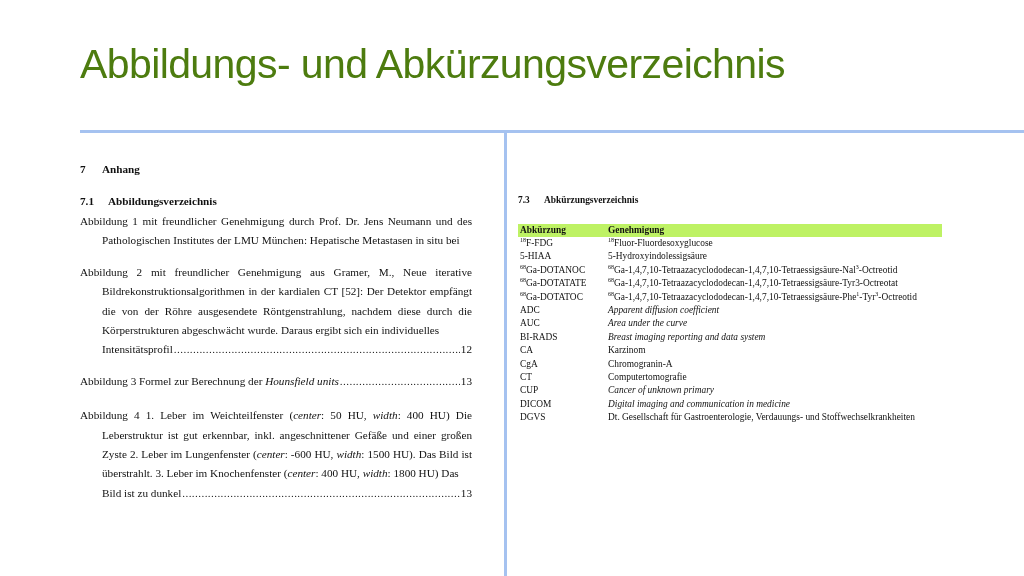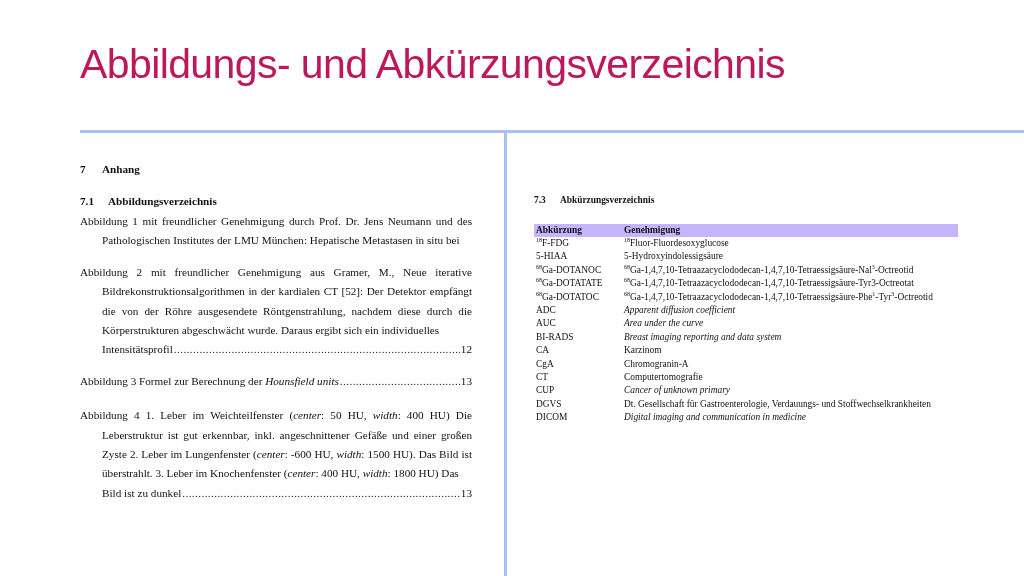--- a/index.html
+++ b/index.html
@@ -9,21 +9,21 @@
     }
     body { position: relative; }
 
     .slide-title {
       position: absolute;
       left: 80px; top: 40px;
       font-family: "Liberation Sans", "DejaVu Sans", sans-serif;
       font-size: 41px;
       font-weight: 400;
       letter-spacing: -0.6px;
-      color: #be185d;
+      color: #4d7c0f;
       line-height: 1.2;
       white-space: nowrap;
     }
     .h-rule {
       position: absolute;
       left: 80px; top: 130px;
       width: 944px; height: 3px;
       background: #a5c2f0;
     }
     .v-rule {
@@ -65,32 +65,32 @@
       white-space: nowrap;
       margin: 0 1px;
     }
     .fig-entry .dots::after {
       content: "..................................................................................................................................................................................................................";
       letter-spacing: 0.4px;
     }
     .fig-entry .page { white-space: nowrap; }
 
     
-    .right-page { left: 534px; top: 195px; width: 424px; font-size: 9.4px; }
+    .right-page { left: 518px; top: 195px; width: 424px; font-size: 9.4px; }
     .right-page .h2 { font-size: 9.4px; margin-bottom: 19px; }
     .right-page .h2 .num { width: 26px; }
 
     table.abbr {
       width: 424px;
       border-collapse: collapse;
       font-size: 9.4px;
       line-height: 11.4px;
     }
     table.abbr th {
-      background: #c4b5fd;
+      background: #bef264;
       text-align: left;
       font-weight: bold;
       padding: 1px 2px 0 2px;
       height: 13px;
     }
     table.abbr td {
       vertical-align: top;
       padding: 1px 2px 1px 2px;
     }
     table.abbr td.k { width: 88px; white-space: nowrap; }
@@ -201,22 +201,22 @@
         </tr>
         <tr>
           <td class="k"><span>CT</span></td>
           <td class="v"><span>Computertomografie</span></td>
         </tr>
         <tr>
           <td class="k"><span>CUP</span></td>
           <td class="v italic"><span>Cancer of unknown primary</span></td>
         </tr>
         <tr>
+          <td class="k"><span>DICOM</span></td>
+          <td class="v italic"><span>Digital imaging and communication in medicine</span></td>
+        </tr>
+        <tr>
           <td class="k"><span>DGVS</span></td>
           <td class="v"><span>Dt. Gesellschaft für Gastroenterologie, Verdauungs- und Stoffwechselkrankheiten</span></td>
-        </tr>
-        <tr>
-          <td class="k"><span>DICOM</span></td>
-          <td class="v italic"><span>Digital imaging and communication in medicine</span></td>
         </tr>
       </tbody>
   </table>
 </div>
 
 </body></html>

